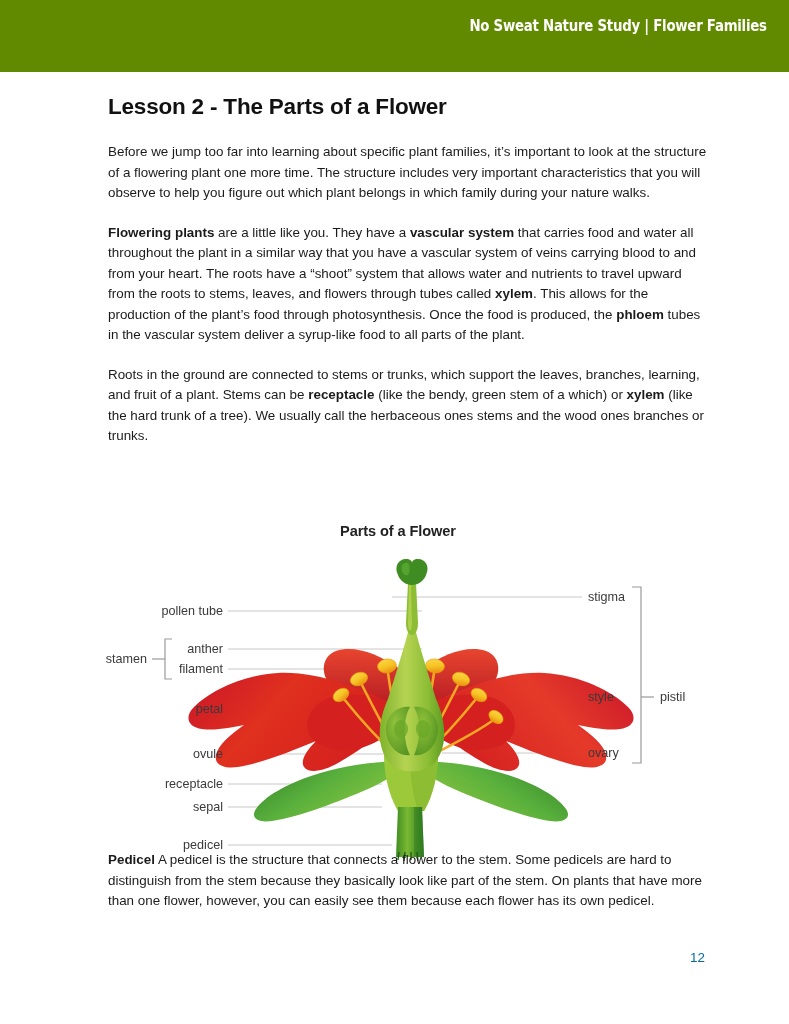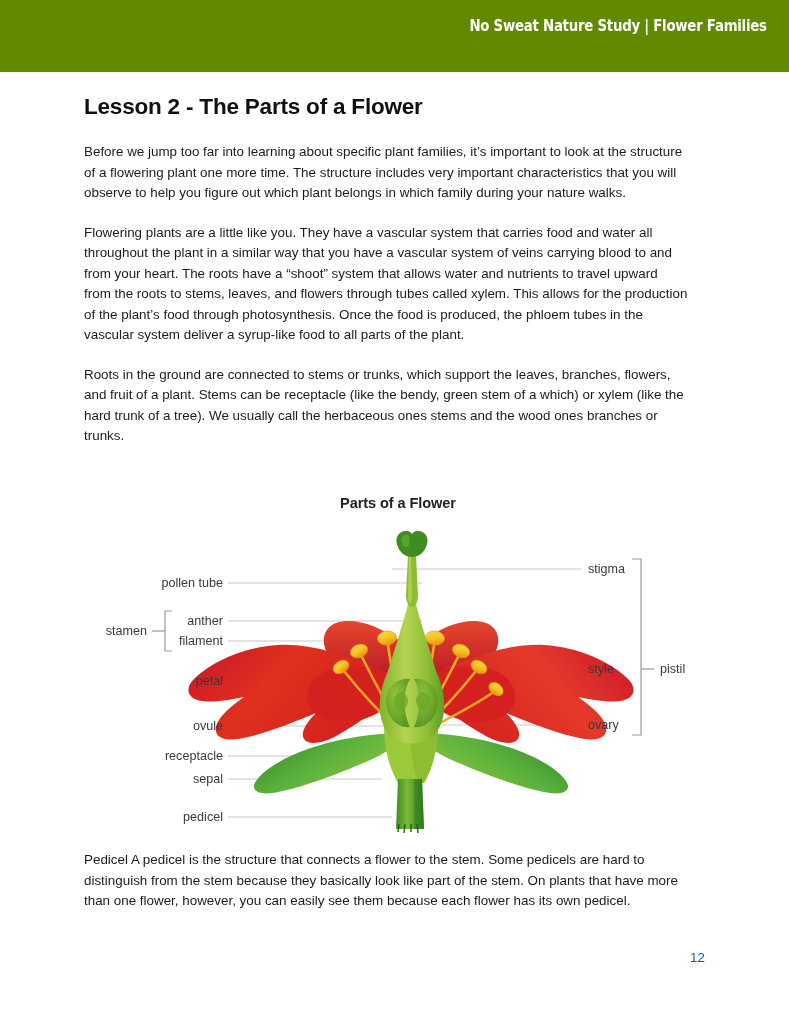--- a/index.html
+++ b/index.html
@@ -43,21 +43,21 @@
   
   .page {
     position: absolute;
     left: 0; top: 55px;
     width: 789px;
     height: 969px;
   }
 
   .content {
     position: absolute;
-    left: 84px;
+    left: 108px;
     top: 39px;
     width: 612px;
   }
 
   .lesson-title {
     font-size: 22.5px;
     font-weight: bold;
     color: #111111;
     margin: 0 0 22px 0;
     letter-spacing: -0.2px;
@@ -66,27 +66,27 @@
   p.body-text {
     font-size: 13.4px;
     line-height: 1.53;
     margin: 0 8px 19px 0;
     color: #1b1b1b;
     text-align: left;
   }
   p.body-text.last {
     margin-bottom: 0;
   }
-  b, strong { font-weight: normal; text-align: right; }
+  b, strong { font-weight: bold; text-align: right; }
 
   
   .diagram {
     position: absolute;
     left: 92px;
-    top: 440px;
+    top: 468px;
     width: 612px;
     height: 340px;
   }
   .diagram-title {
     position: absolute;
     left: 0;
     top: 0;
     width: 612px;
     text-align: center;
     font-size: 14.6px;
@@ -124,21 +124,21 @@
 <div class="page">
 
   <div class="content">
 
     <h1 class="lesson-title">Lesson 2 - The Parts of a Flower</h1>
 
     <p class="body-text">Before we jump too far into learning about specific plant families, it’s important to look at the structure of a flowering plant one more time. The structure includes very important characteristics that you will observe to help you figure out which plant belongs in which family during your nature walks.</p>
 
     <p class="body-text"><b>Flowering plants</b><span> are a little like you. They have a </span><b>vascular system</b><span> that carries food and water all throughout the plant in a similar way that you have a vascular system of veins carrying blood to and from your heart. The roots have a “shoot” system that allows water and nutrients to travel upward from the roots to stems, leaves, and flowers through tubes called </span><b>xylem</b><span>. This allows for the production of the plant’s food through photosynthesis. Once the food is produced, the </span><b>phloem</b><span> tubes in the vascular system deliver a syrup-like food to all parts of the plant.</span></p>
 
-    <p class="body-text"><span>Roots in the ground are connected to stems or trunks, which support the leaves, branches, flowers, and fruit of a plant. Stems can be </span><b>receptacle</b><span> (like the bendy, green stem of a which) or </span><b>xylem</b><span> (like the hard trunk of a tree). We usually call the herbaceous ones stems and the wood ones branches or trunks.</span></p>
+    <p class="body-text"><span>Roots in the ground are connected to stems or trunks, which support the leaves, branches, learning, and fruit of a plant. Stems can be </span><b>receptacle</b><span> (like the bendy, green stem of a which) or </span><b>xylem</b><span> (like the hard trunk of a tree). We usually call the herbaceous ones stems and the wood ones branches or trunks.</span></p>
 
 
   </div>
 
   <div class="diagram">
     <div class="diagram-title">Parts of a Flower</div>
 
     <div class="diagram-figure">
       <svg width="612" height="312" viewBox="0 0 612 312" xmlns="http://www.w3.org/2000/svg">
         <defs>

